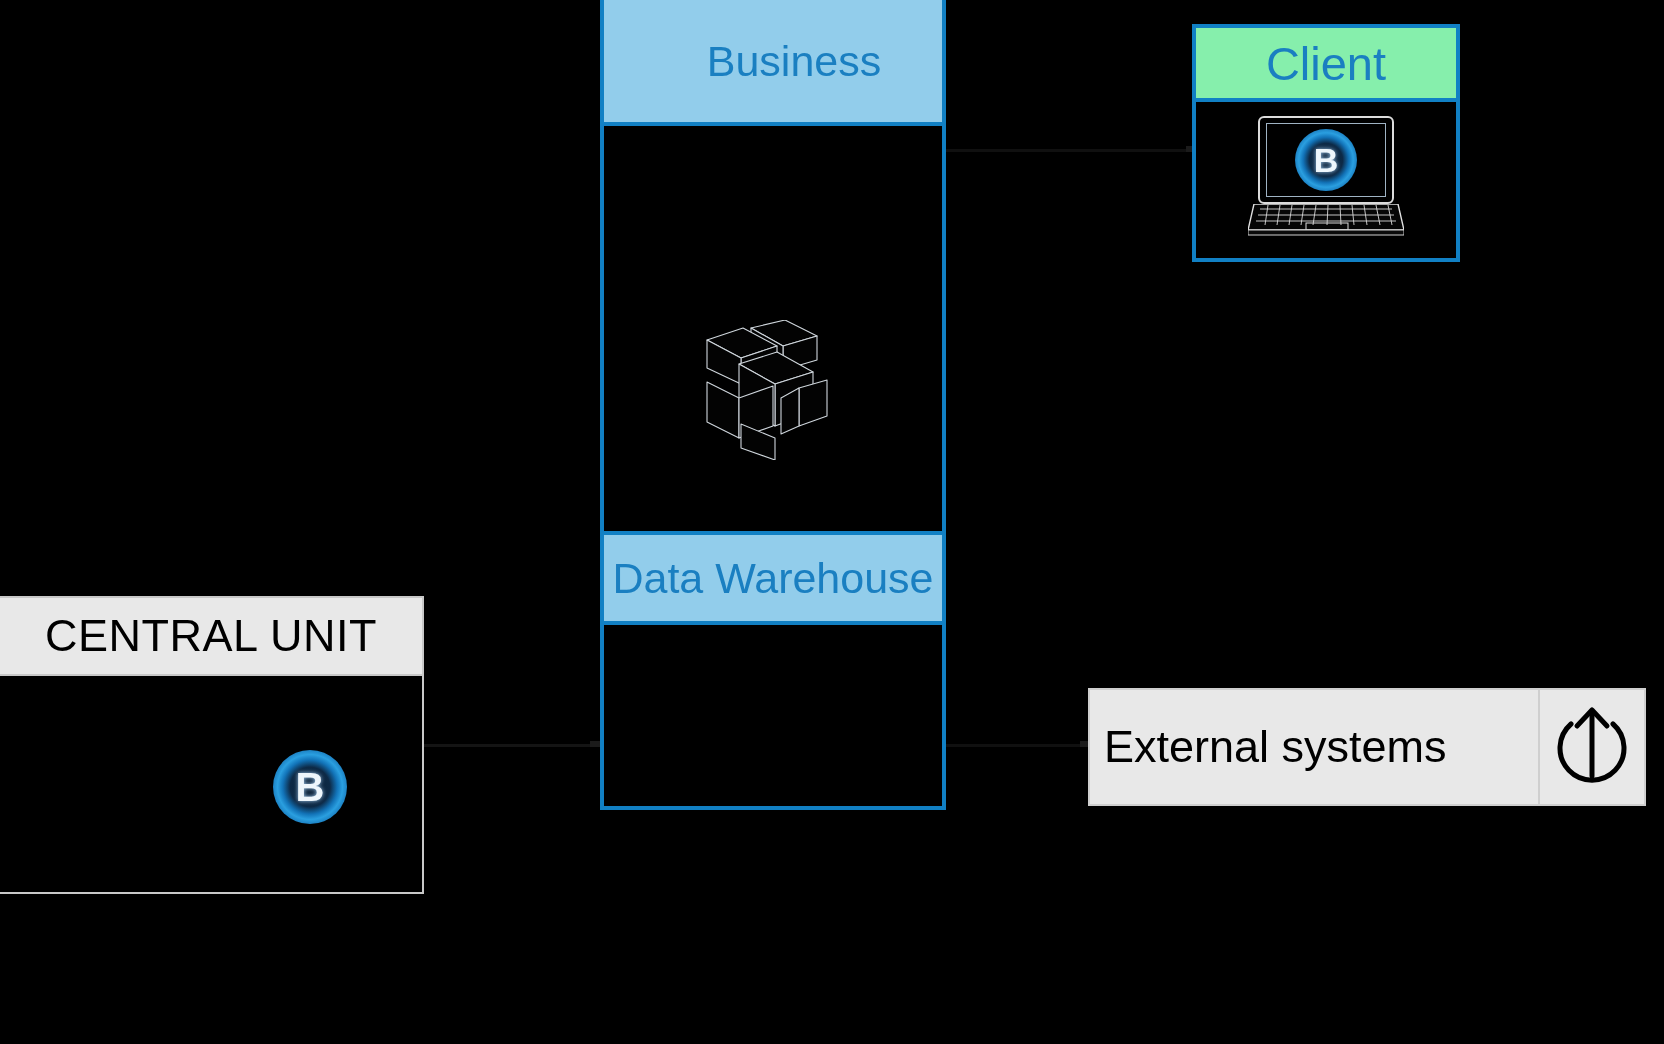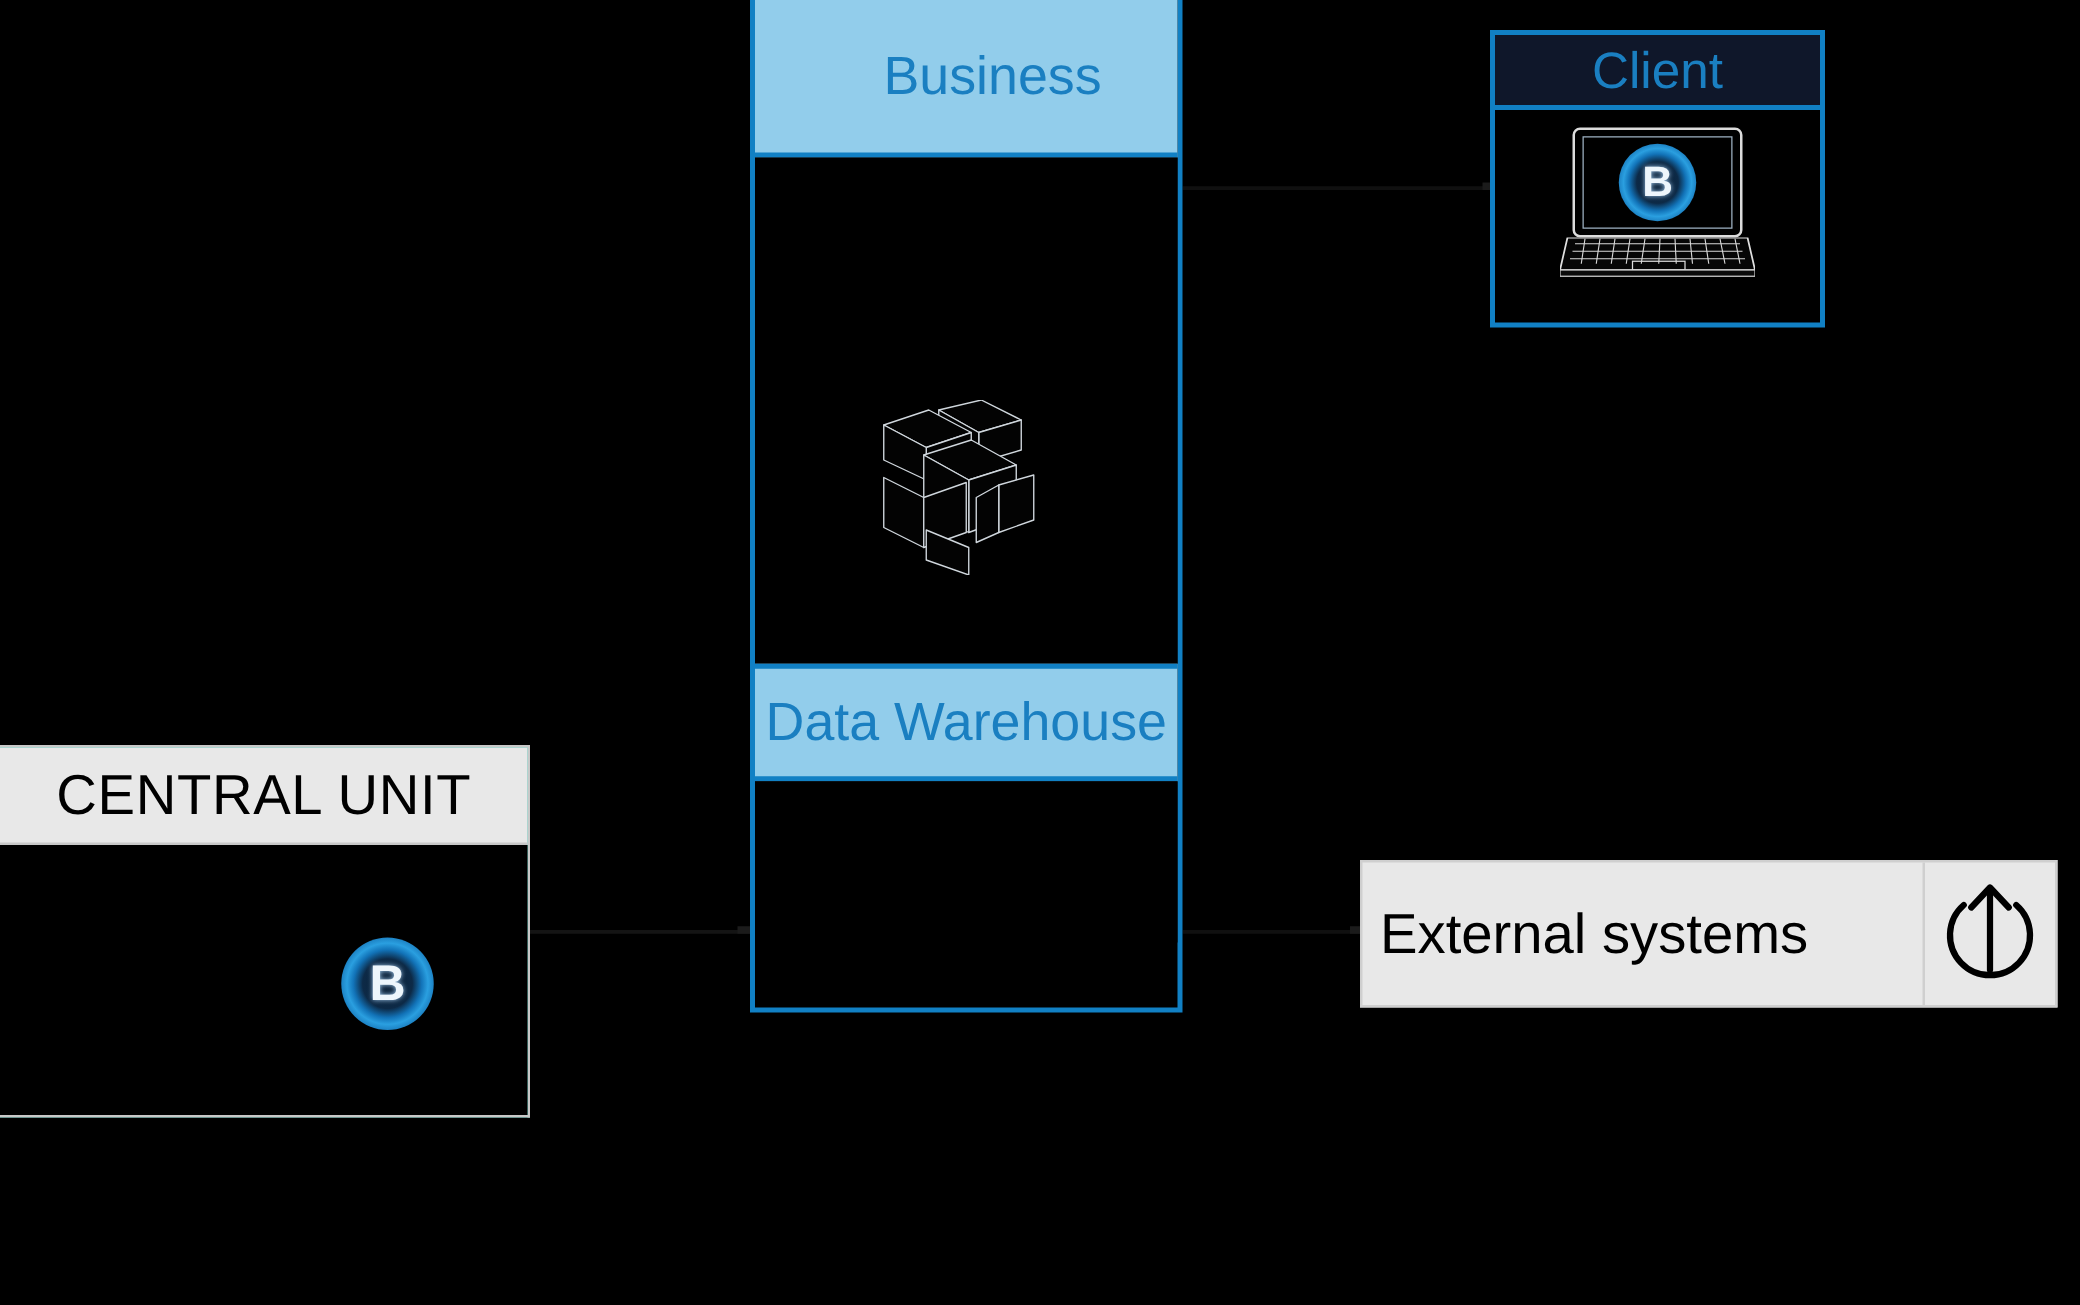--- a/index.html
+++ b/index.html
@@ -89,45 +89,45 @@
   
   #client-box {
     left: 1192px;
     top: 24px;
     width: 268px;
     height: 238px;
     border: 4px solid #1180c4;
     background: #000000;
   }
   #client-header {
-    height: 60px;
-    box-sizing: border-box;
-    background: #0f172a;
+    height: 74px;
+    box-sizing: border-box;
+    background: #86efac;
     border-bottom: 4px solid #1180c4;
     color: #1a7fc1;
-    font-size: 41px;
+    font-size: 47px;
     display: flex;
     align-items: center;
     justify-content: center;
   }
   #client-body {
     height: 156px;
     position: relative;
     background: #000000;
   }
 
   
   #central-unit {
     left: 0px;
     top: 596px;
     width: 424px;
     height: 298px;
     border: 2px solid #c8c8c8;
     border-left: none;
-    background: #14b8a6;
+    background: #ffffff;
   }
   #cu-header {
     height: 78px;
     box-sizing: border-box;
     background: #e8e8e8;
     border-bottom: 2px solid #c8c8c8;
     color: #000000;
     font-size: 45px;
     display: flex;
     align-items: center;

